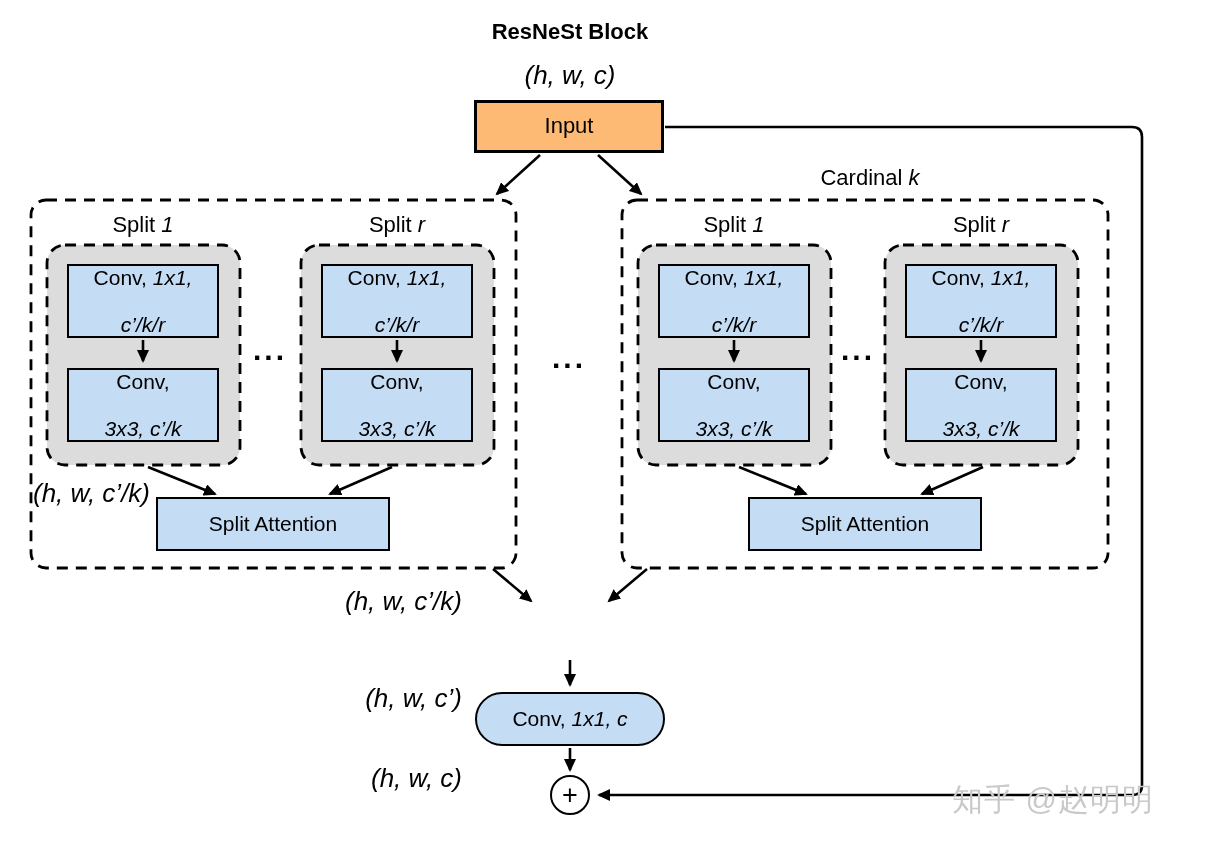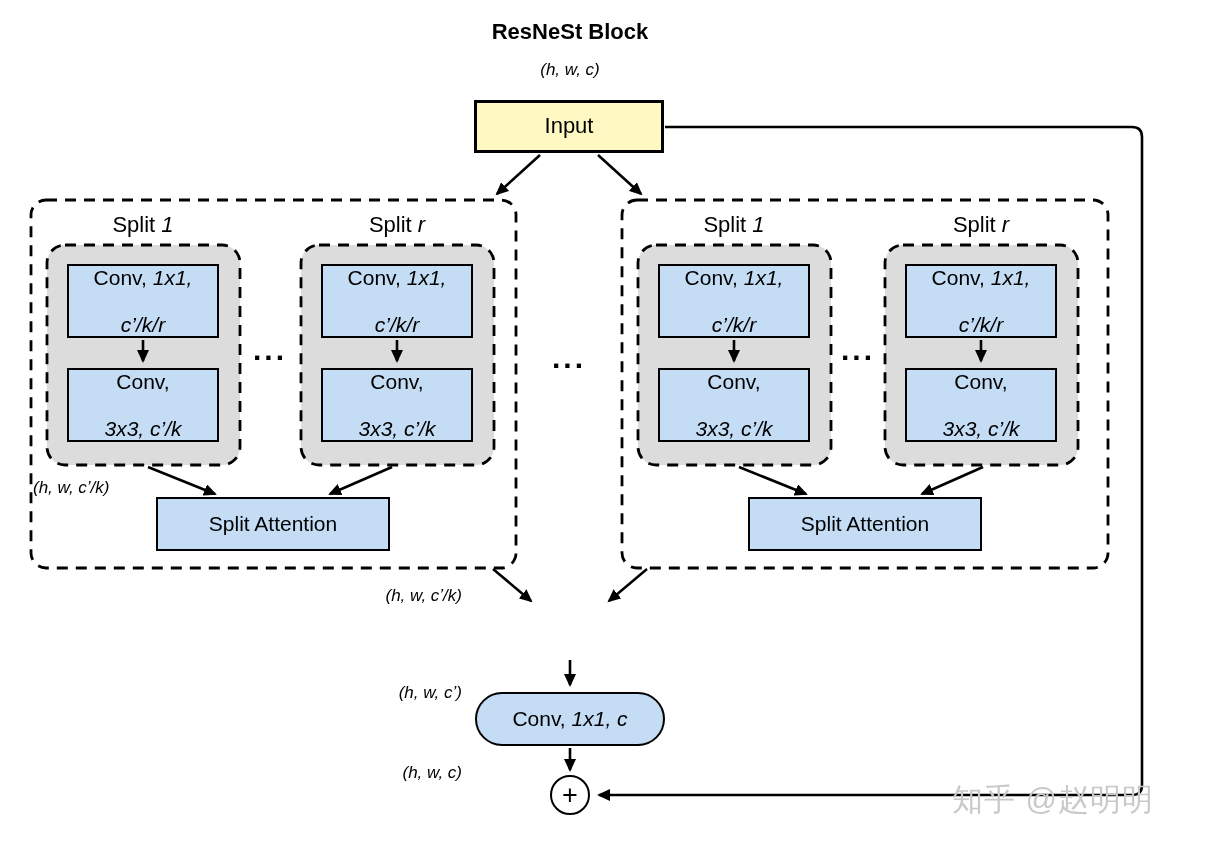--- a/index.html
+++ b/index.html
@@ -10,28 +10,28 @@
     font-family: "Liberation Sans", sans-serif;
     color: #000;
     overflow: hidden;
   }
   #wires { position: absolute; left: 0; top: 0; z-index: 1; }
   .wire { stroke: #000; stroke-width: 2.6; fill: none; }
   .arrow { marker-end: url(#ah); }
   .dashed { stroke: #000; stroke-width: 2.8; fill: none; stroke-dasharray: 11 8; }
   .splitbg { fill: var(--split-gray, #dcdcdc); }
   .abs { position: absolute; z-index: 2; }
-  .lbl { font-size: 17px; white-space: nowrap; }
+  .lbl { font-size: 26px; white-space: nowrap; }
   .big { font-size: 22px; }
   .it { font-style: italic; }
   .center { text-align: center; }
   .right { text-align: right; }
   .box {
     position: absolute; z-index: 2; box-sizing: border-box;
-    border: 2.5px solid #000; background: #fef9c3;
+    border: 2.5px solid #000; background: #fdba74;
     display: flex; flex-direction: column;
     align-items: center; justify-content: center;
     text-align: center; font-size: 21px; line-height: 1.3;
   }
   .white-box { border-width: 3px; font-size: 22px; }
   .blue-box { background: var(--conv-blue, #c3d9f3); gap: 20px; }
   .title { font-weight: bold; font-size: 22px; }
   .dots { font-size: 30px; font-weight: bold; letter-spacing: 3px; }
   .plus-circle {
     position: absolute; z-index: 2; box-sizing: border-box;
@@ -89,20 +89,21 @@
     <path class="wire arrow" d="M570,660 L570,685"></path>
     <path class="wire arrow" d="M570,748 L570,770"></path>
   </svg>
 
   <div class="abs title center" style="left:390px; top:19px; width:360px;">ResNeSt Block</div>
   <div class="abs lbl it center" style="left:390px; top:60px; width:360px;">(h, w, c)</div>
   <div class="box white-box" style="left:474px; top:100px; width:190px; height:53px;">
     <span>Input</span>
   </div>
 
+  <div class="abs big center" style="left:720px; top:165px; width:300px;"><span>Cardinal </span><span class="it">k</span></div>
 
   <div class="abs big center" style="left:63px; top:212px; width:160px;"><span>Split </span><span class="it">1</span></div>
   <div class="abs big center" style="left:317px; top:212px; width:160px;"><span>Split </span><span class="it">r</span></div>
   <div class="abs big center" style="left:654px; top:212px; width:160px;"><span>Split </span><span class="it">1</span></div>
   <div class="abs big center" style="left:901px; top:212px; width:160px;"><span>Split </span><span class="it">r</span></div>
 
   <div class="box blue-box" style="left:67px; top:264px; width:152px; height:74px;">
     <div><span>Conv, </span><span class="it">1x1,</span></div>
     <div class="it">c’/k/r</div>
   </div>

